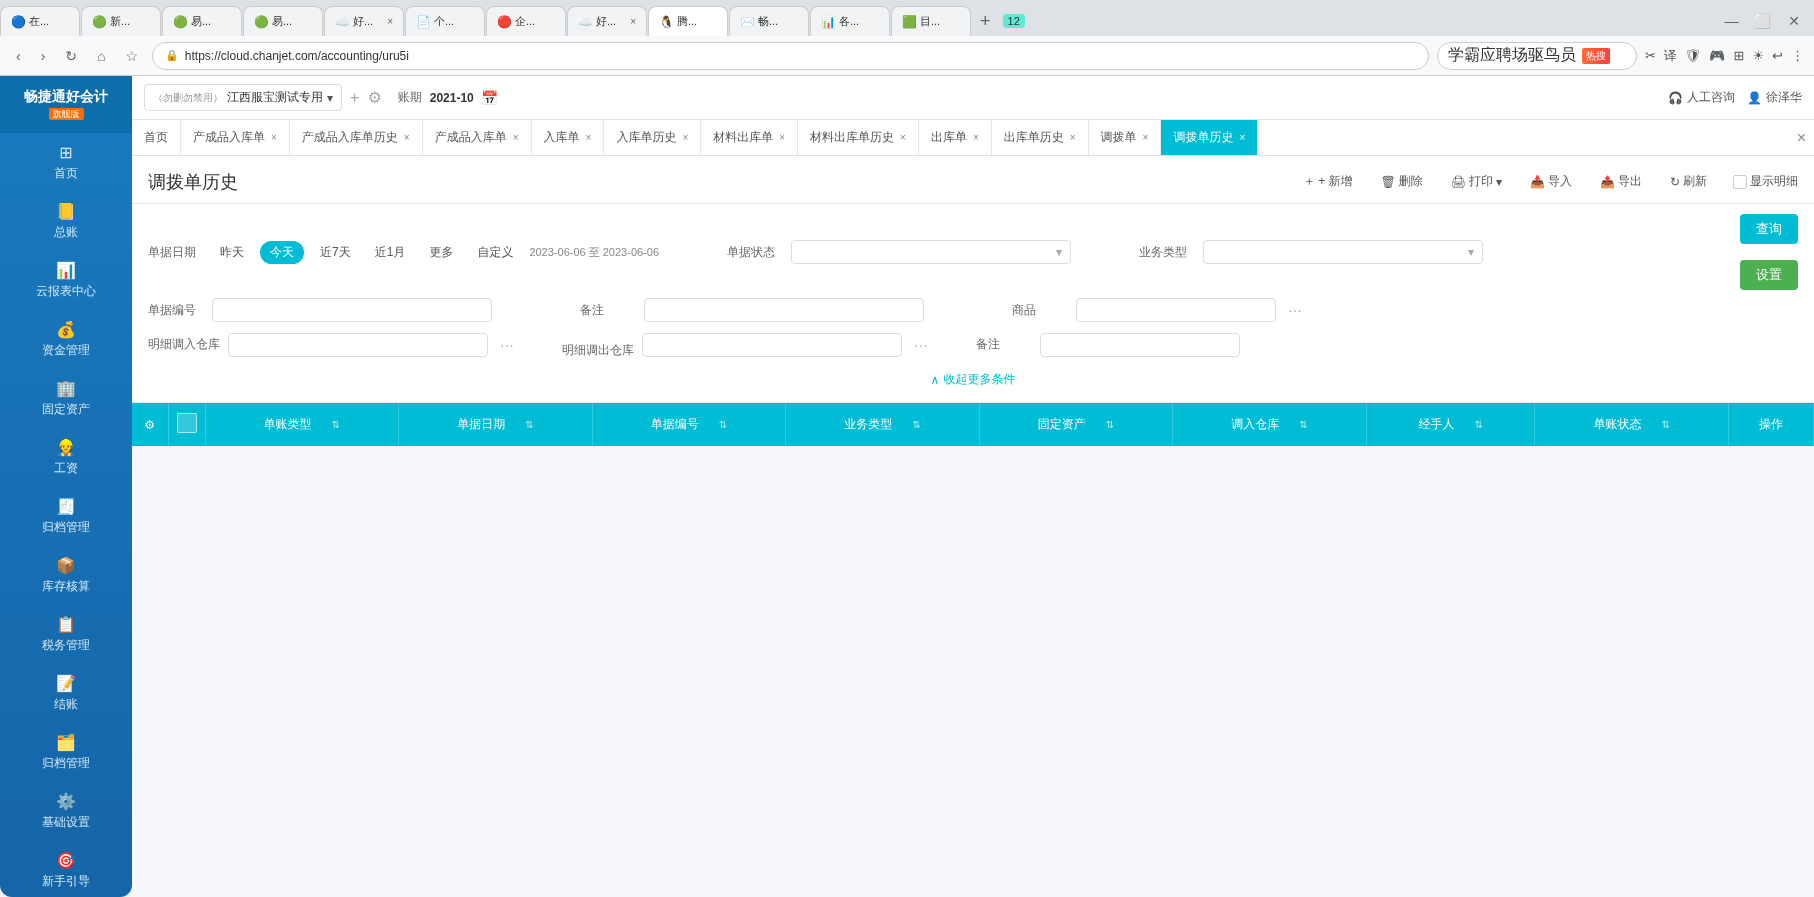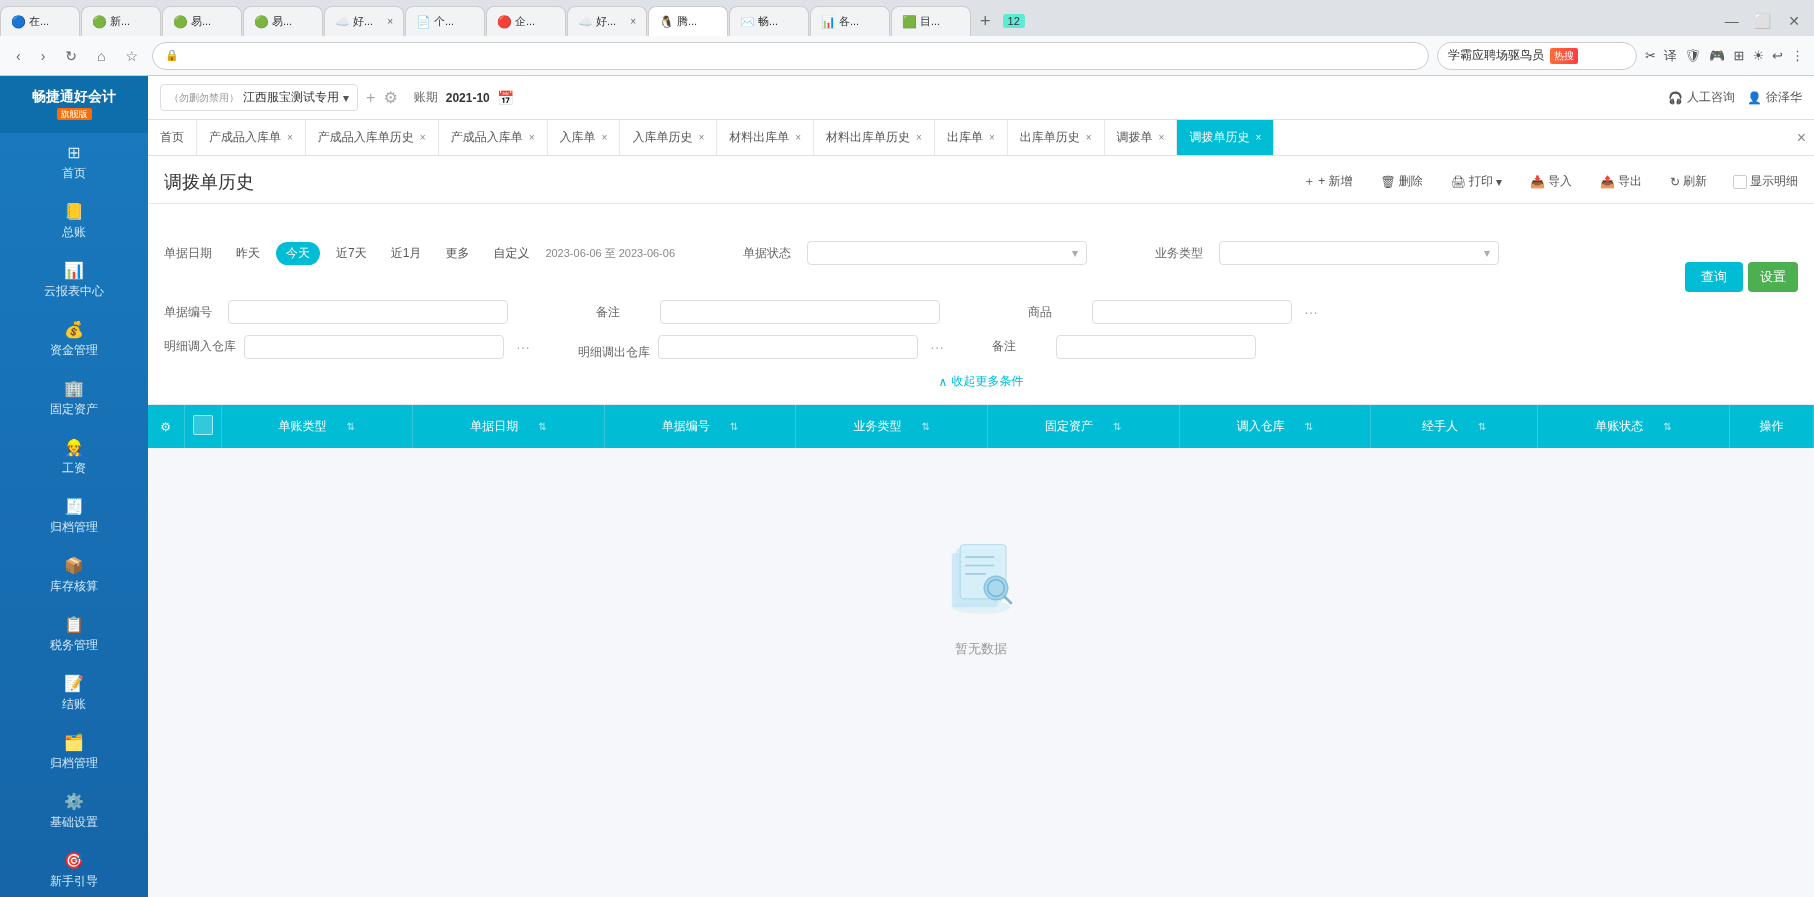--- a/index.html
+++ b/index.html
@@ -18,29 +18,29 @@
     .window-controls { display: flex; align-items: center; gap: 8px; margin-left: auto; padding-right: 10px; }
     .window-control { font-size: 14px; color: #666; cursor: pointer; padding: 4px; }
 
     .address-bar { display: flex; align-items: center; background: #f8f9fa; height: 40px; padding: 0 10px; gap: 8px; border-bottom: 1px solid #ccc; }
     .nav-btn { color: #666; font-size: 14px; cursor: pointer; padding: 4px 6px; background: none; border: none; }
     .nav-btn:disabled { color: #ccc; }
     .url-bar { flex: 1; display: flex; align-items: center; background: #fff; border: 1px solid #ccc; border-radius: 20px; padding: 4px 12px; gap: 6px; height: 28px; }
     .url-text { font-size: 12px; color: #333; flex: 1; }
     .lock-icon { color: #4caf50; font-size: 11px; }
     .search-area { display: flex; align-items: center; background: #fff; border: 1px solid #ccc; border-radius: 20px; padding: 4px 10px; gap: 6px; min-width: 200px; height: 28px; }
-    .search-text { font-size: 12px; color: #333; }
+    .search-text { font-size: 16px; color: #333; }
     .hot-tag { background: linear-gradient(to right, #ff6b35, #ff4040); color: #fff; font-size: 10px; padding: 1px 4px; border-radius: 2px; }
     .toolbar-icons { display: flex; gap: 8px; align-items: center; color: #555; font-size: 13px; }
 
     
     .app-container { display: flex; height: calc(897px - 76px); }
 
     
-    .sidebar { width: 148px; background: linear-gradient(180deg, #1a7abf 0%, #1565a8 100%); display: flex; flex-direction: column; color: #fff; flex-shrink: 0; }
+    .sidebar { width: 132px; background: linear-gradient(180deg, #1a7abf 0%, #1565a8 100%); display: flex; flex-direction: column; color: #fff; flex-shrink: 0; border-radius: 12px; }
     .sidebar-logo { background: #0d6eab; padding: 12px 8px; text-align: center; }
     .sidebar-logo .logo-text { font-size: 14px; font-weight: bold; color: #fff; line-height: 1.2; }
     .logo-badge { background: #ff6b00; font-size: 9px; padding: 1px 4px; border-radius: 2px; color: #fff; }
     .sidebar-menu { flex: 1; overflow-y: auto; }
     .sidebar-item { display: flex; flex-direction: column; align-items: center; padding: 10px 4px; cursor: pointer; color: #d0e8f8; font-size: 12px; gap: 3px; }
     .sidebar-item .menu-icon { font-size: 16px; }
 
     
     .top-bar { background: #fff; border-bottom: 1px solid #e0e0e0; display: flex; align-items: center; padding: 0 12px; height: 44px; gap: 8px; }
     .company-selector { display: flex; align-items: center; gap: 4px; border: 1px solid #ddd; border-radius: 4px; padding: 4px 8px; cursor: pointer; font-size: 12px; color: #555; max-width: 220px; }
@@ -76,21 +76,21 @@
     .date-btn.active { background: #00bcd4; color: #fff; border-radius: 12px; padding: 3px 10px; }
     .date-range { font-size: 11px; color: #888; }
     .filter-dropdown { display: flex; align-items: center; border: 1px solid #ddd; border-radius: 4px; padding: 4px 8px; min-width: 200px; cursor: pointer; background: #fff; font-size: 12px; color: #aaa; }
     .filter-dropdown .dd-arrow { margin-left: auto; color: #aaa; }
     .filter-input { border: 1px solid #ddd; border-radius: 4px; padding: 4px 8px; font-size: 12px; min-width: 200px; color: #333; background: #fff; outline: none; }
     .filter-input::placeholder { color: #aaa; }
     .filter-dots { color: #aaa; font-size: 14px; cursor: pointer; margin-left: 4px; }
     .collapse-btn { display: flex; align-items: center; gap: 4px; color: #00bcd4; font-size: 12px; cursor: pointer; justify-content: center; padding: 4px; }
     .query-btn { background: #00bcd4; color: #fff; border: none; padding: 6px 16px; border-radius: 4px; cursor: pointer; font-size: 13px; }
     .settings-btn { background: #4caf50; color: #fff; border: none; padding: 6px 12px; border-radius: 4px; cursor: pointer; font-size: 13px; }
-    .query-actions { display: flex; flex-direction: row; gap: 5px; margin-left: auto; margin-top: 48px; }
+    .query-actions { display: flex; flex-direction: column; gap: 16px; margin-left: auto; }
 
     
     .table-container { flex: 1; overflow: auto; }
     .data-table { width: 100%; border-collapse: collapse; }
     .table-header { background: #00bcd4; }
     .table-header th { color: #fff; font-size: 12px; font-weight: 500; padding: 10px 8px; text-align: center; border-right: 1px solid rgba(255,255,255,0.2); white-space: nowrap; }
     .table-header th:first-child { width: 36px; }
     .table-header th:nth-child(2) { width: 36px; }
     .th-sort { display: flex; align-items: center; justify-content: center; gap: 20px; }
     .sort-icon { font-size: 10px; opacity: 0.7; }
@@ -173,20 +173,21 @@
   </div>
 
   <div class="address-bar">
     <button class="nav-btn">‹</button>
     <button class="nav-btn">›</button>
     <button class="nav-btn">↻</button>
     <button class="nav-btn">⌂</button>
     <button class="nav-btn">☆</button>
     <div class="url-bar">
       <span class="lock-icon">🔒</span>
+      <span class="url-text">https://cloud.chanjet.com/accounting/uru5i</span>
     </div>
     <div class="search-area">
       <span class="search-text">学霸应聘场驱鸟员</span>
       <span class="hot-tag">热搜</span>
     </div>
     <div class="toolbar-icons">
       <span>✂</span>
       <span>译</span>
       <span>🛡</span>
       <span>🎮</span>
@@ -497,33 +498,18 @@
                 </th>
                 <th>
                   <span>操作</span>
                 </th>
               </tr>
             </thead>
             <tbody>
             </tbody>
           </table>
 
-          <div class="empty-state">
-            <svg class="empty-icon" viewBox="0 0 120 120" xmlns="http://www.w3.org/2000/svg">
-              <ellipse cx="60" cy="95" rx="35" ry="8" fill="#d0eaf5" opacity="0.5"></ellipse>
-              <rect x="25" y="30" width="55" height="65" rx="4" fill="#b8dff0" opacity="0.6"></rect>
-              <rect x="30" y="25" width="55" height="65" rx="4" fill="#c8e8f5" opacity="0.7"></rect>
-              <rect x="35" y="20" width="55" height="65" rx="4" fill="#d8f0fa" opacity="0.9" stroke="#a0cce0" stroke-width="1"></rect>
-              <line x1="42" y1="35" x2="75" y2="35" stroke="#a0cce0" stroke-width="2" stroke-linecap="round"></line>
-              <line x1="42" y1="45" x2="75" y2="45" stroke="#a0cce0" stroke-width="2" stroke-linecap="round"></line>
-              <line x1="42" y1="55" x2="65" y2="55" stroke="#a0cce0" stroke-width="2" stroke-linecap="round"></line>
-              <circle cx="78" cy="72" r="14" fill="#a0d4ec" opacity="0.8" stroke="#7ab8d4" stroke-width="2"></circle>
-              <circle cx="78" cy="72" r="10" fill="none" stroke="#7ab8d4" stroke-width="2"></circle>
-              <line x1="88" y1="82" x2="96" y2="90" stroke="#7ab8d4" stroke-width="3" stroke-linecap="round"></line>
-            </svg>
-            <span class="empty-text">暂无数据</span>
-          </div>
         </div>
       </div>
 
     </div>
   </div>
 </div>
 
 </body></html>

